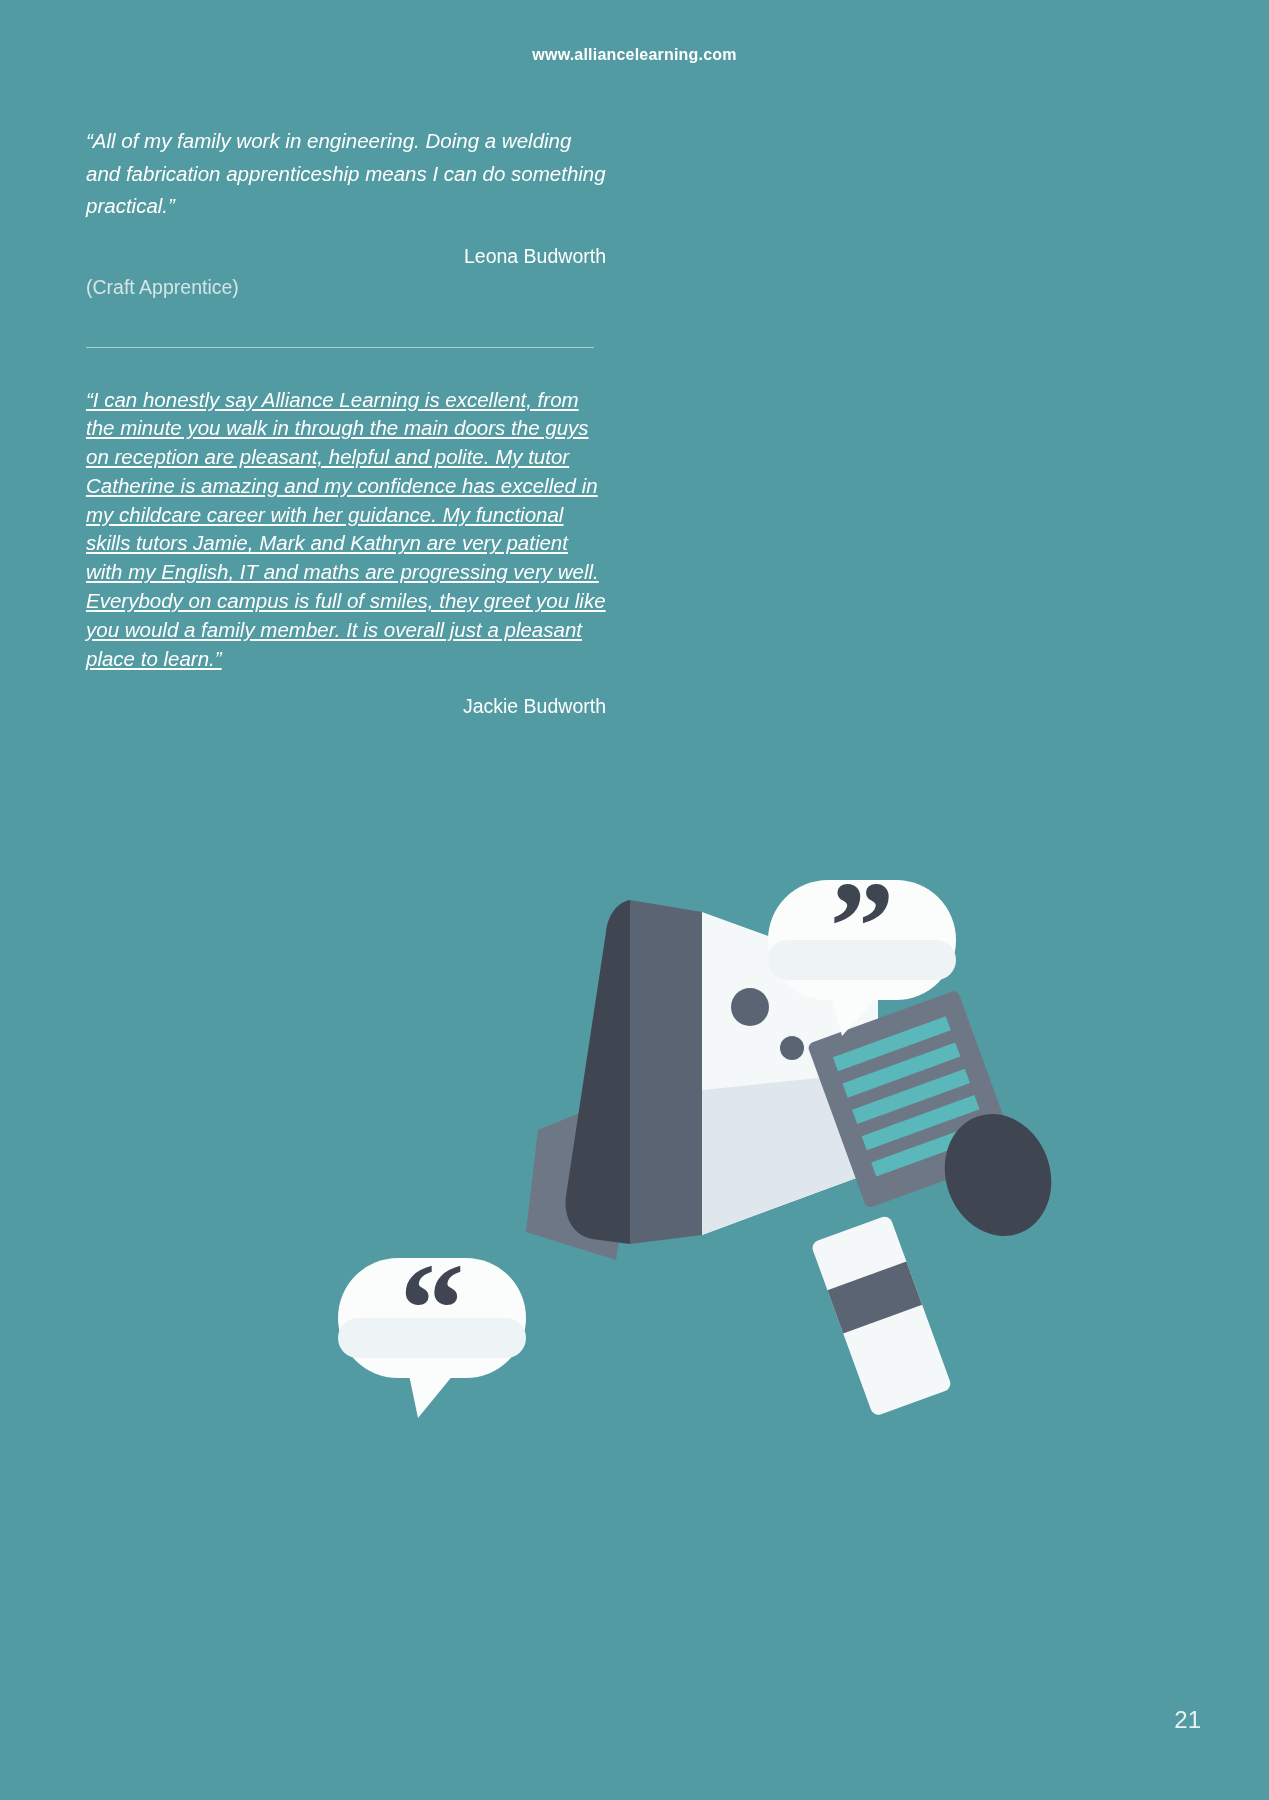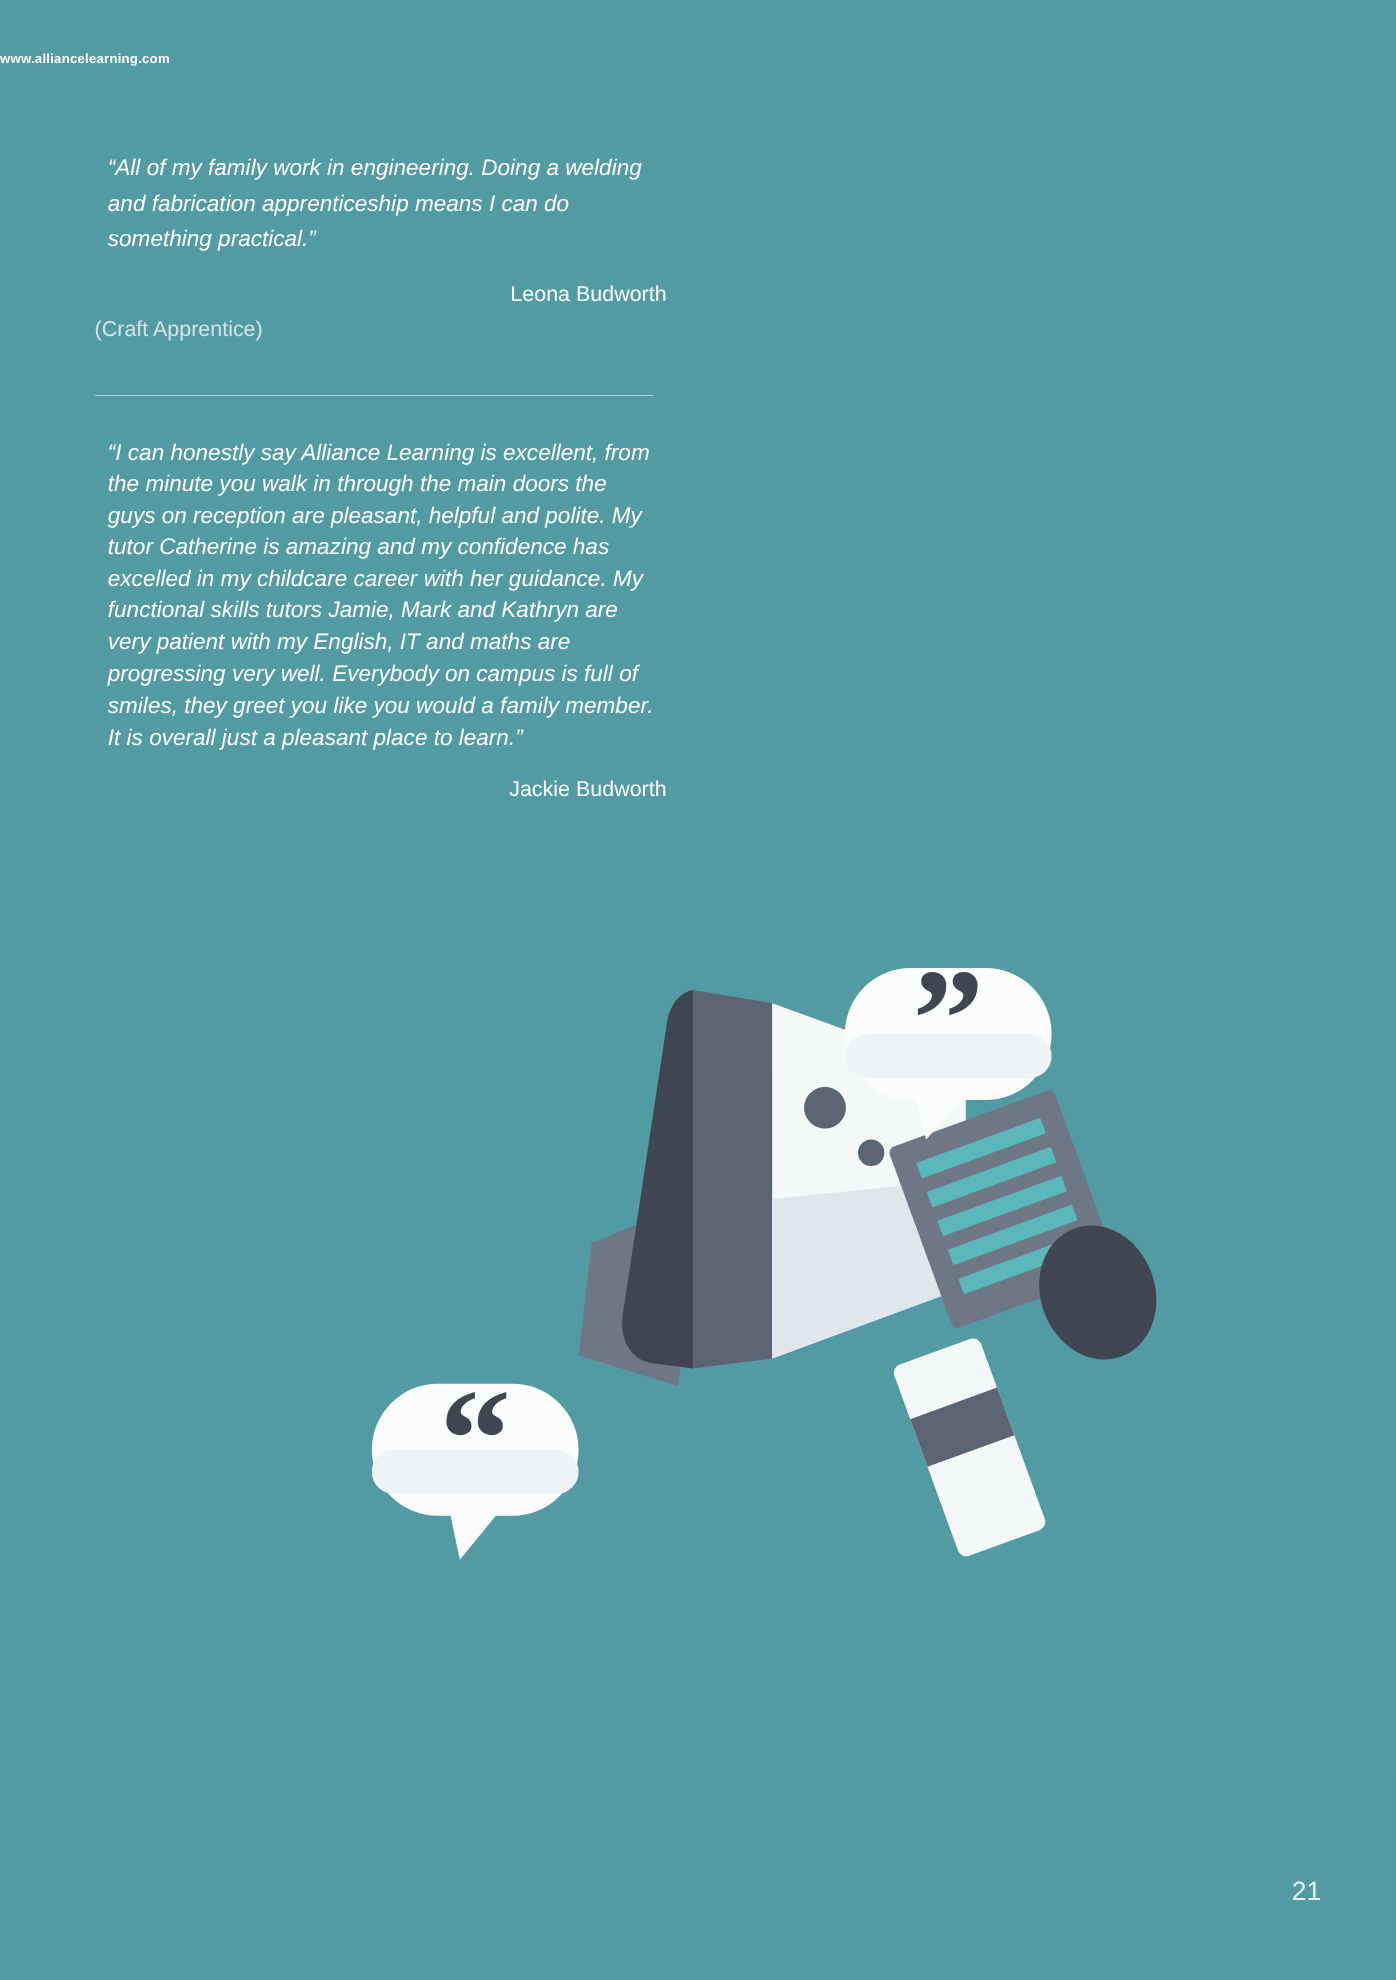--- a/index.html
+++ b/index.html
@@ -20,39 +20,40 @@
     width: 1269px;
     height: 1800px;
     background: #539ba2;
   }
 
   .site-url {
     position: absolute;
     top: 46px;
     left: 0;
     width: 1269px;
+    text-align: center;
     color: #ffffff;
-    font-size: 12px;
+    font-size: 16px;
     font-weight: bold;
     letter-spacing: 0.2px;
   }
 
   .content {
     position: absolute;
     left: 86px;
     top: 125px;
     width: 520px;
   }
 
   .quote-text {
     color: #ffffff;
     font-style: italic;
     font-size: 20.5px;
     line-height: 32.5px;
-    margin: 12px;
+    margin: 0;
     font-weight: 400;
   }
 
   .attrib {
     margin-top: 18px;
     color: #e4eeee;
     font-size: 19.5px;
     line-height: 31px;
     font-weight: 400;
   }
@@ -69,20 +70,21 @@
   .divider {
     width: 508px;
     height: 1px;
     background: #a8cfd2;
     margin: 44px 0 38px 0;
   }
 
   .block2 .quote-text {
     font-size: 20.5px;
     line-height: 28.8px;
+    text-decoration: underline;
   }
 
   .page-number {
     position: absolute;
     right: 68px;
     bottom: 66px;
     color: #e9f2f2;
     font-size: 24px;
   }
 

